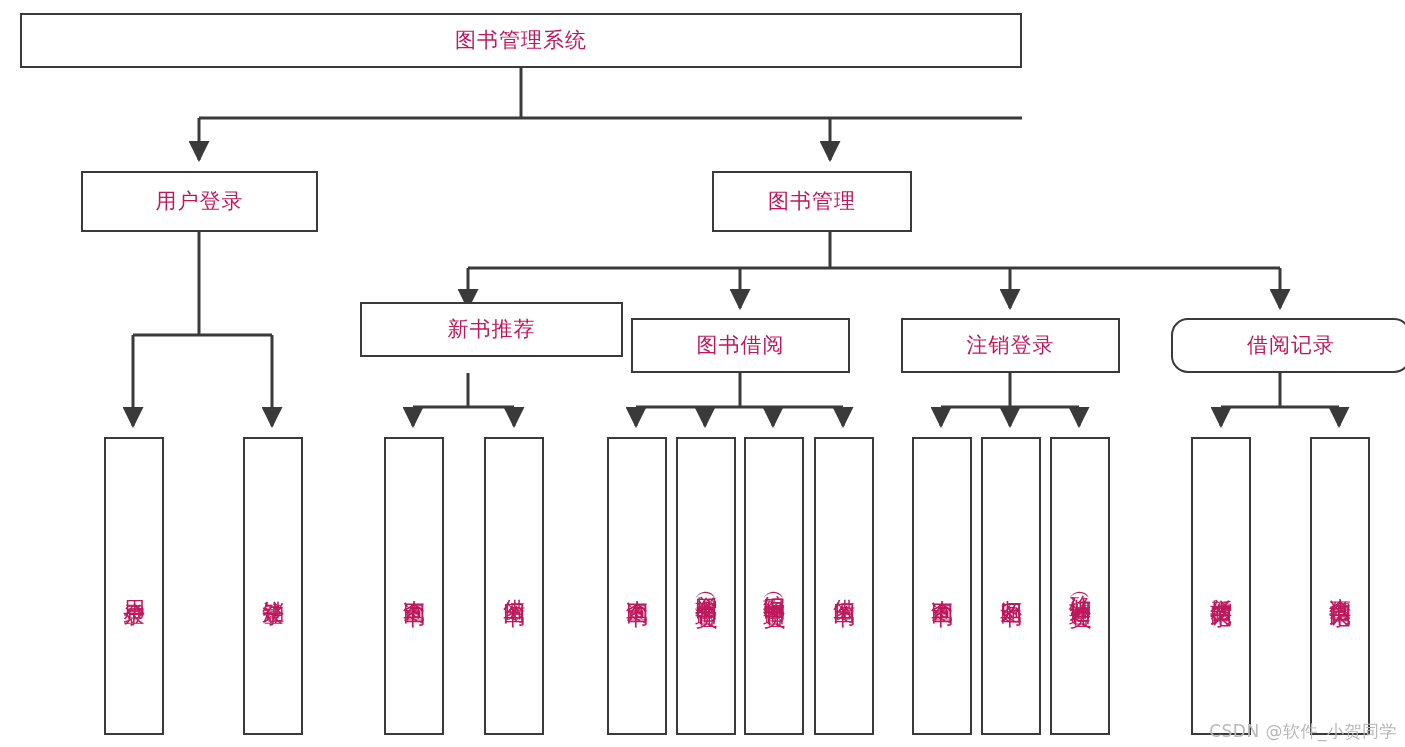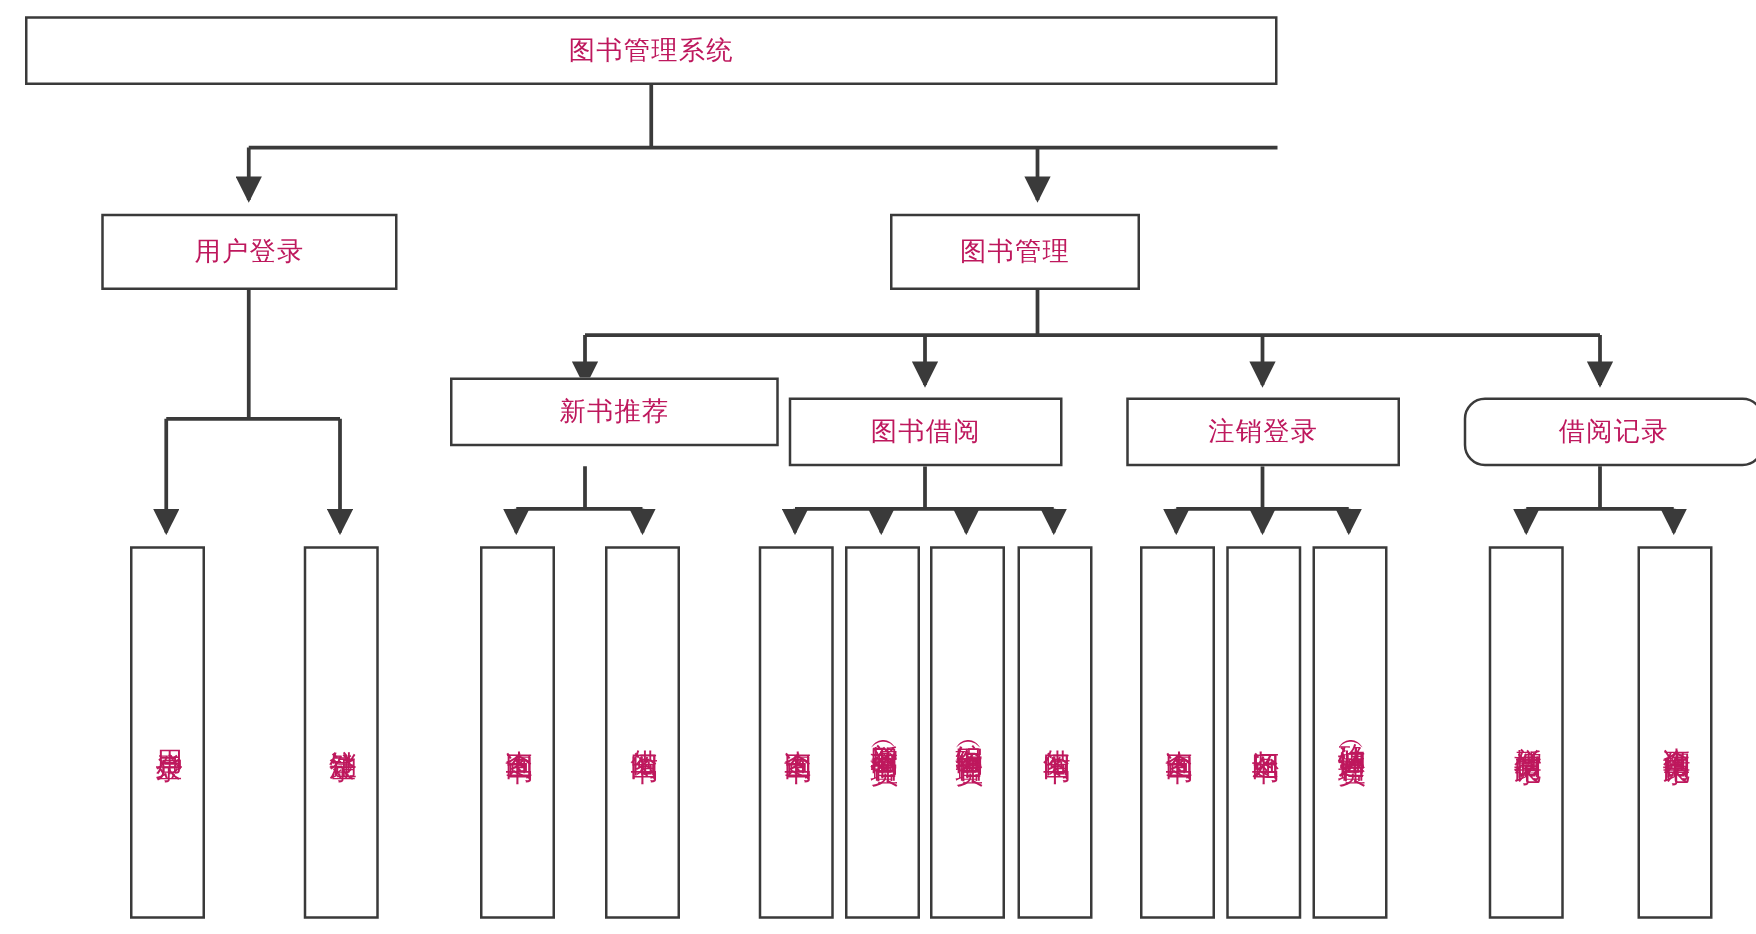--- a/index.html
+++ b/index.html
@@ -184,14 +184,15 @@
     <span class="lbl">确认归还（管理员）</span>
   </div>
 
   <div class="node v" style="left:1191px; top:437px; width:60px; height:298px;">
     <span class="lbl">新增借阅记录</span>
   </div>
   <div class="node v" style="left:1310px; top:437px; width:60px; height:298px;">
     <span class="lbl">查询借阅记录</span>
   </div>
 
+  <div id="watermark">CSDN @软件_小贺同学</div>
 
 </div>
 
 </body></html>

